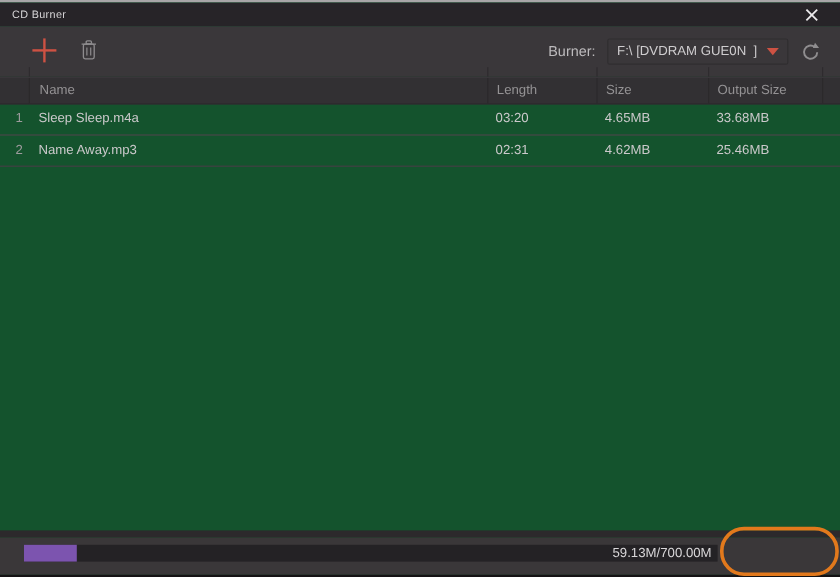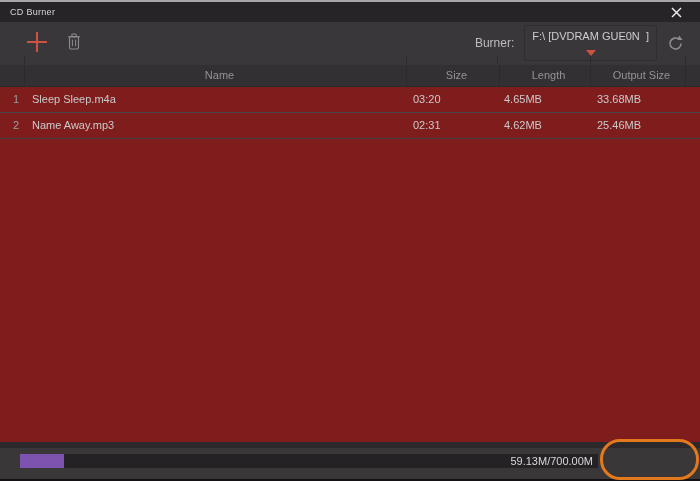--- a/index.html
+++ b/index.html
@@ -1,49 +1,49 @@
 <!DOCTYPE html>
 <html style="--purple: #7c54af; --red: #cd5243; --orange: #e2791c;"><head>
 <meta charset="utf-8">
 <style>
   * { margin:0; padding:0; box-sizing:border-box; }
   html,body { width:700px; height:481px; }
   body { font-family:"Liberation Sans", sans-serif; background:#1c1a1c; }
-  .window { position:relative; width:700px; height:481px; background:#7f1d1d;
+  .window { position:relative; width:700px; height:481px; background:#14532d;
             border-top:2px solid #a8a6a8; overflow:hidden; }
 
   
   .titlebar { position:absolute; left:0; top:0; width:700px; height:20px; background:#272428; }
   .title { position:absolute; left:10px; top:0; line-height:20px; font-size:9px; color:#d8d6d8; letter-spacing:0.3px; }
   .close-btn { position:absolute; right:16px; top:3px; width:16px; height:15px; cursor:pointer;
                display:flex; align-items:center; justify-content:center; }
 
   
   .toolbar { position:absolute; left:0; top:20px; width:700px; height:42px; background:#3a373a; }
   .add-btn { position:absolute; left:26px; top:9px; width:22px; height:22px; cursor:pointer; }
   .add-btn::before, .add-btn::after { content:""; position:absolute; background:var(--red,#cd5243); }
   .add-btn::before { left:1px; top:10px; width:20px; height:2.4px; }
   .add-btn::after  { left:10px; top:1px; width:2.4px; height:20px; }
   .trash-btn { position:absolute; left:66px; top:11px; width:16px; height:18px; cursor:pointer; }
 
   .burner-group { position:absolute; right:16px; top:0; height:42px; display:flex; align-items:center; gap:10px;margin-left:30px; }
   .burner-label { font-size:12px; color:#bdbbbd; }
   .burner-select { display:flex; align-items:center; gap:8px; padding:4px 7px;
-                   border:1px solid rgba(0,0,0,0.18); border-radius:2px; cursor:pointer;flex-direction:column; }
+                   border:1px solid rgba(0,0,0,0.18); border-radius:2px; cursor:pointer; }
   .burner-value { font-size:11px; color:#cfcdcf; white-space:pre; }
   .dd-arrow { width:0; height:0; border-left:5px solid transparent; border-right:5px solid transparent;
               border-top:6px solid var(--red,#cd5243); }
   .refresh-btn { width:17px; height:17px; cursor:pointer; }
 
   
   .col-stub { position:absolute; top:54px; width:1px; height:8px; background:#2e2b2e; }
 
   
   .thead { position:absolute; left:0; top:62px; width:700px; height:23px; background:#323033;
-           border-top:1px solid #39363a; border-bottom:1px solid #2d2a2d; display:flex;text-align:center; }
+           border-top:1px solid #39363a; border-bottom:1px solid #2d2a2d; display:flex; }
   .th { font-size:11px; color:#949294; line-height:21px; padding-left:7px;
         border-left:1px solid #2b292b; overflow:hidden; }
   .th:first-child { border-left:none; }
   .c-num { width:24px; } .c-name { width:382px; padding-left:8px; }
   .c-len { width:91px; } .c-size { width:93px; } .c-out { width:95px; } .c-end { flex:1; }
 
   .row { position:absolute; left:0; width:700px; height:26px; display:flex; cursor:default; }
   .row1 { top:85px; border-bottom:1px solid #49464a; }
   .row2 { top:111px; border-bottom:1px solid #434044; }
   .td { font-size:11px; color:#cbc9cb; line-height:25px; padding-left:7px; white-space:nowrap; overflow:hidden; }
@@ -106,22 +106,22 @@
 
   <div class="col-stub" style="left:24px"></div>
   <div class="col-stub" style="left:406px"></div>
   <div class="col-stub" style="left:497px"></div>
   <div class="col-stub" style="left:590px"></div>
   <div class="col-stub" style="left:685px"></div>
 
   <div class="thead">
     <div class="th c-num"></div>
     <div class="th c-name">Name</div>
+    <div class="th c-len">Length</div>
     <div class="th c-size">Size</div>
-    <div class="th c-len">Length</div>
     <div class="th c-out">Output Size</div>
     <div class="th c-end"></div>
   </div>
 
   <div class="row row1">
     <div class="td c-num">1</div>
     <div class="td c-name">Sleep Sleep.m4a</div>
     <div class="td c-len">03:20</div>
     <div class="td c-size">4.65MB</div>
     <div class="td c-out">33.68MB</div>

